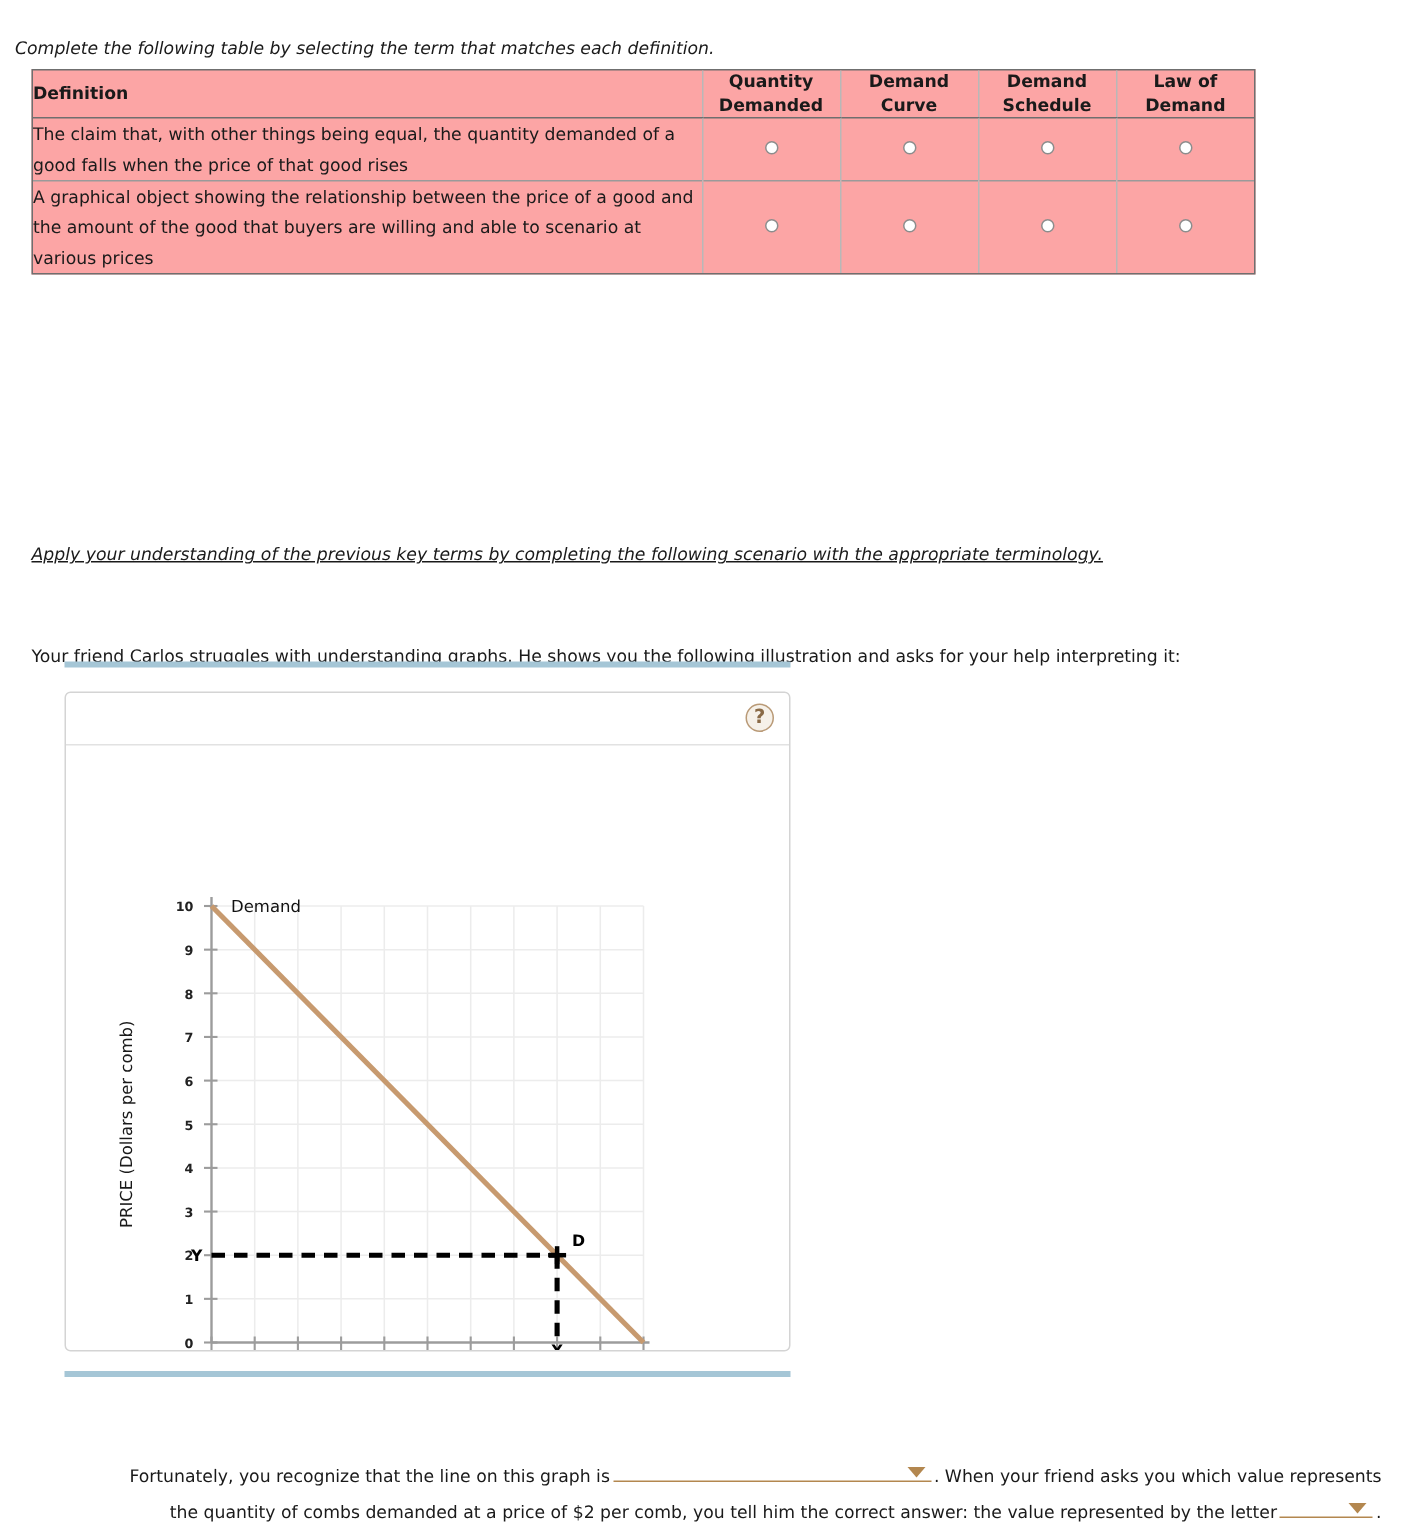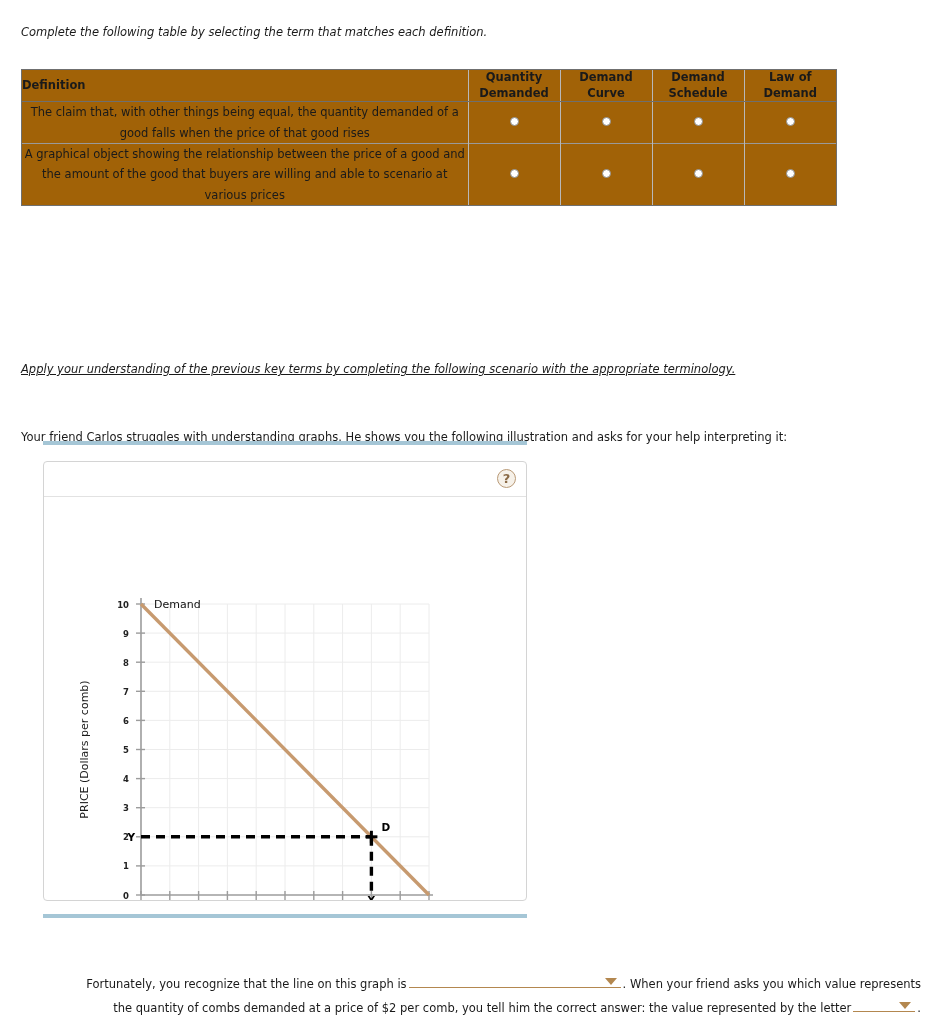--- a/index.html
+++ b/index.html
@@ -18,34 +18,34 @@
   }
 
   
   .instruction-italic {
     font-style: italic;
     font-size: 11.5px;
     color: #1a1a1a;
   }
   #intro-instruction {
     position: absolute;
-    left: 21px;
+    left: 10px;
     top: 25px;
     width: 880px;
   }
 
   
   #definition-table {
     position: absolute;
     left: 21px;
-    top: 69px;
+    top: 46px;
     width: 814px;
     border: 1px solid #6f6f6f;
     border-collapse: collapse;
-    background: #a16207;
+    background: #fca5a5;
   }
   #definition-table table {
     border-collapse: collapse;
     width: 100%;
     table-layout: fixed;
   }
   #definition-table col.c-def { width: 446px; }
   #definition-table col.c-opt { width: 92px; }
   #definition-table th, #definition-table td {
     padding: 0;
@@ -69,21 +69,20 @@
     border-right: 1px solid #b8b8b8;
   }
   .hdr-row th:last-child { border-right: none; }
 
   .body-row td {
     border-top: 1px solid #9a9a9a;
     border-right: 1px solid #b8b8b8;
     padding: 9px 11px 10px 11px;
     line-height: 1.78;
     font-size: 11.5px;
-    text-align: center;
   }
   .body-row td:last-child { border-right: none; }
   .body-row:first-child td { border-top: none; }
   .body-row td.opt-cell {
     text-align: center;
     padding: 0;
   }
   .radio {
     display: inline-block;
     width: 9px;

